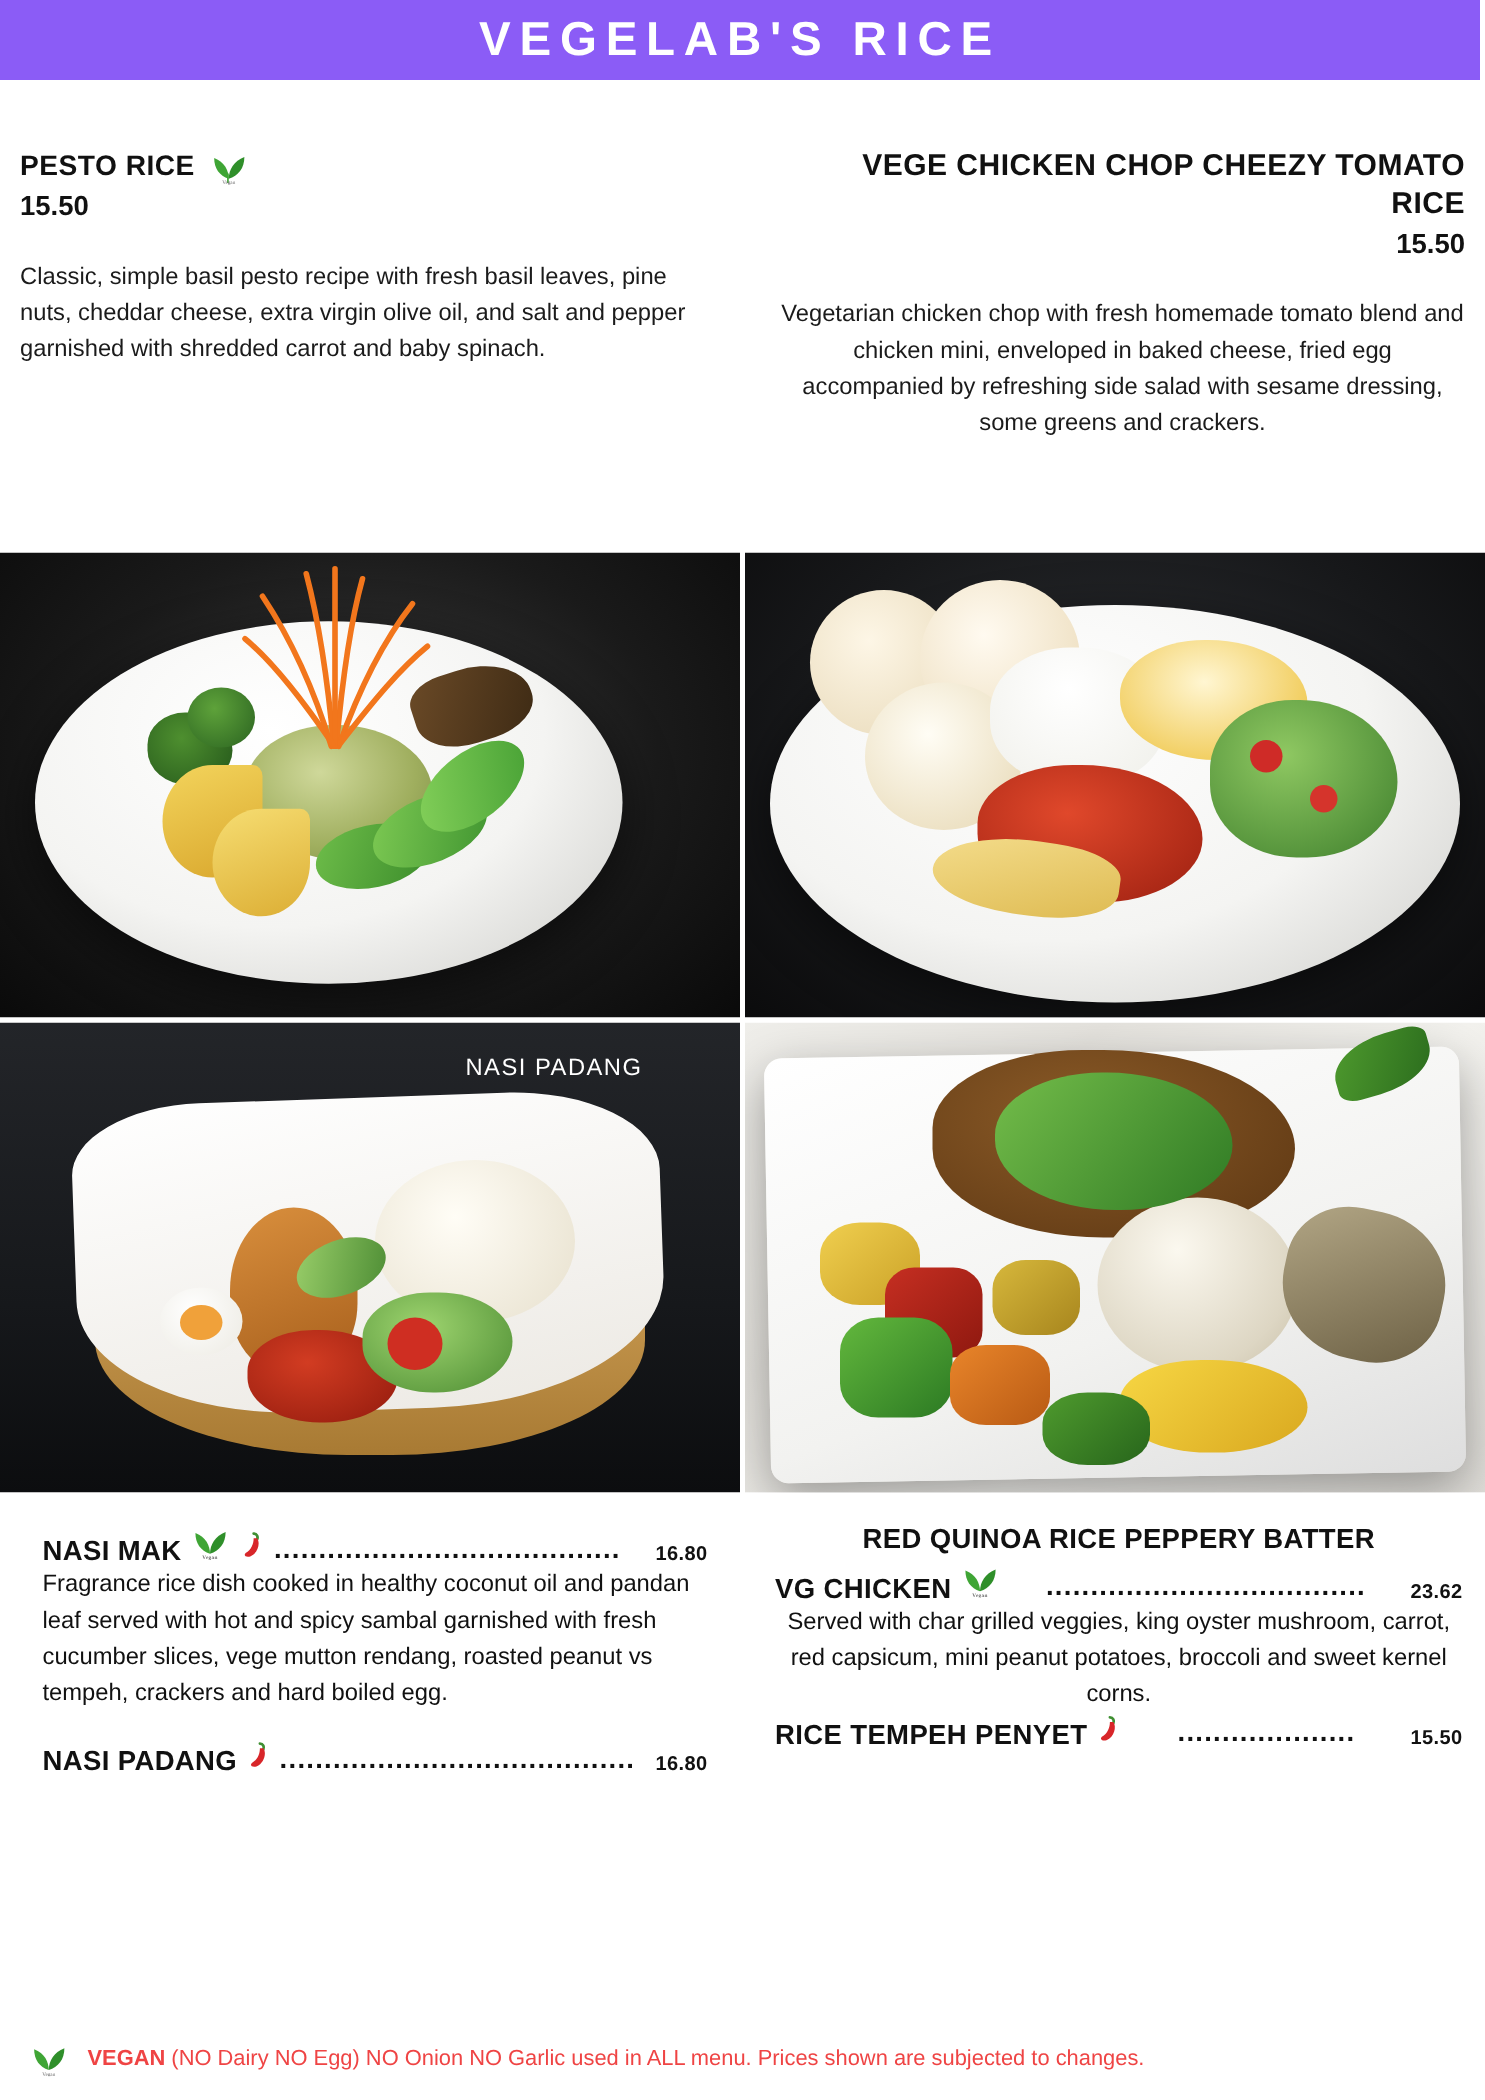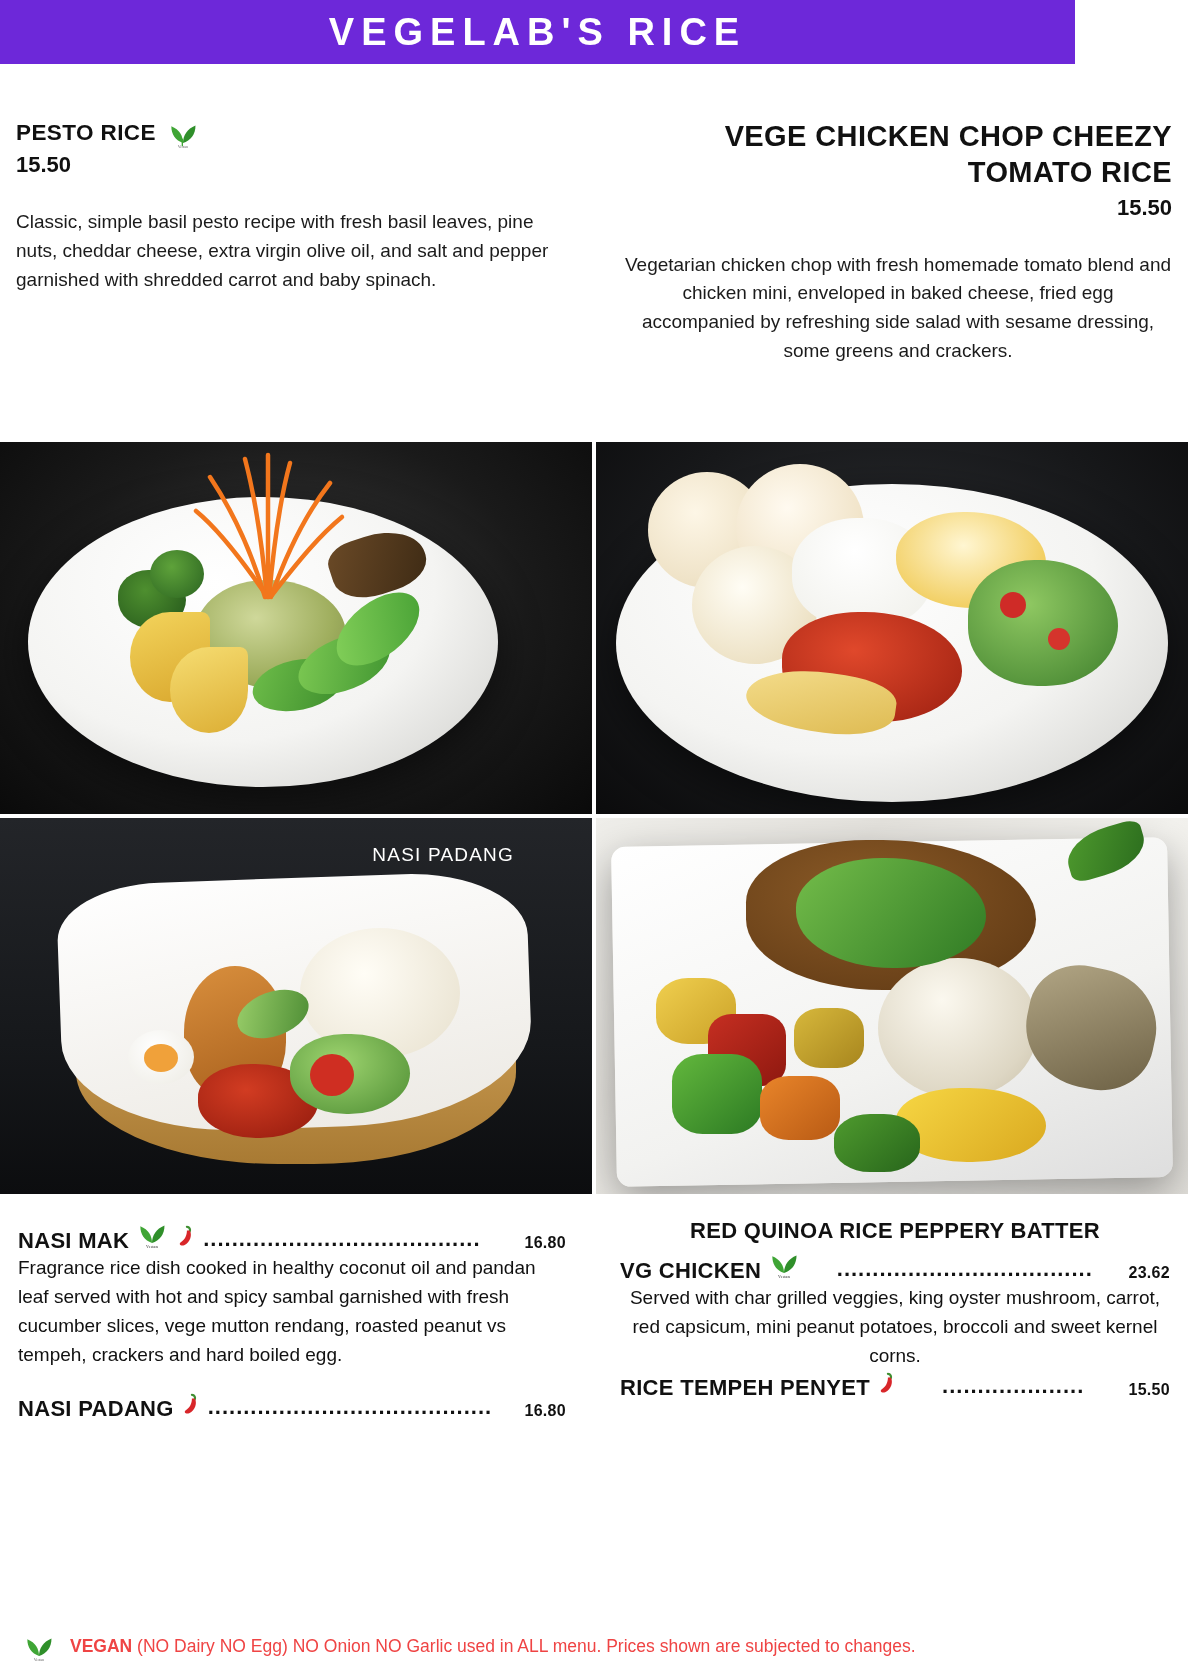--- a/index.html
+++ b/index.html
@@ -15,23 +15,23 @@
     position: relative;
     width: 1188px;
     height: 1680px;
     background: #ffffff;
   }
 
   
   .header {
     position: absolute;
     left: 0; top: 0;
-    width: 1075px;
+    width: 1184px;
     height: 64px;
-    background: #6d28d9;
+    background: #8b5cf6;
     display: flex;
     align-items: center;
     justify-content: center;
   }
   .header-title {
     color: #ffffff;
     font-size: 38px;
     font-weight: 700;
     letter-spacing: 7px;
   }
@@ -59,21 +59,21 @@
     gap: 10px;
   }
   .dish-title {
     font-size: 22.5px;
     font-weight: 700;
     letter-spacing: 0.4px;
     color: #111;
     line-height: 1.25;
   }
   .dish-title.rt {
-    font-size: 29px;
+    font-size: 24px;
   }
   .price-big {
     font-size: 22px;
     font-weight: 700;
     margin-top: 4px;
   }
   .desc {
     margin-top: 30px;
     font-size: 19px;
     line-height: 1.52;
@@ -147,21 +147,21 @@
   .blob { position: absolute; border-radius: 50%; }
 
   
   .bottom {
     position: absolute;
     left: 0; top: 1196px;
     width: 1188px;
     height: 420px;
     display: flex;
   }
-  .b-left { width: 594px; padding: 22px 28px 0 18px; }
+  .b-left { width: 594px; padding: 22px 28px 0 34px; }
   .b-right { width: 594px; padding: 22px 18px 0 26px; text-align: center; }
 
   .line-row {
     display: flex;
     align-items: baseline;
     gap: 6px;
     font-size: 22px;
     font-weight: 700;
     letter-spacing: 0.3px;
     white-space: nowrap;

